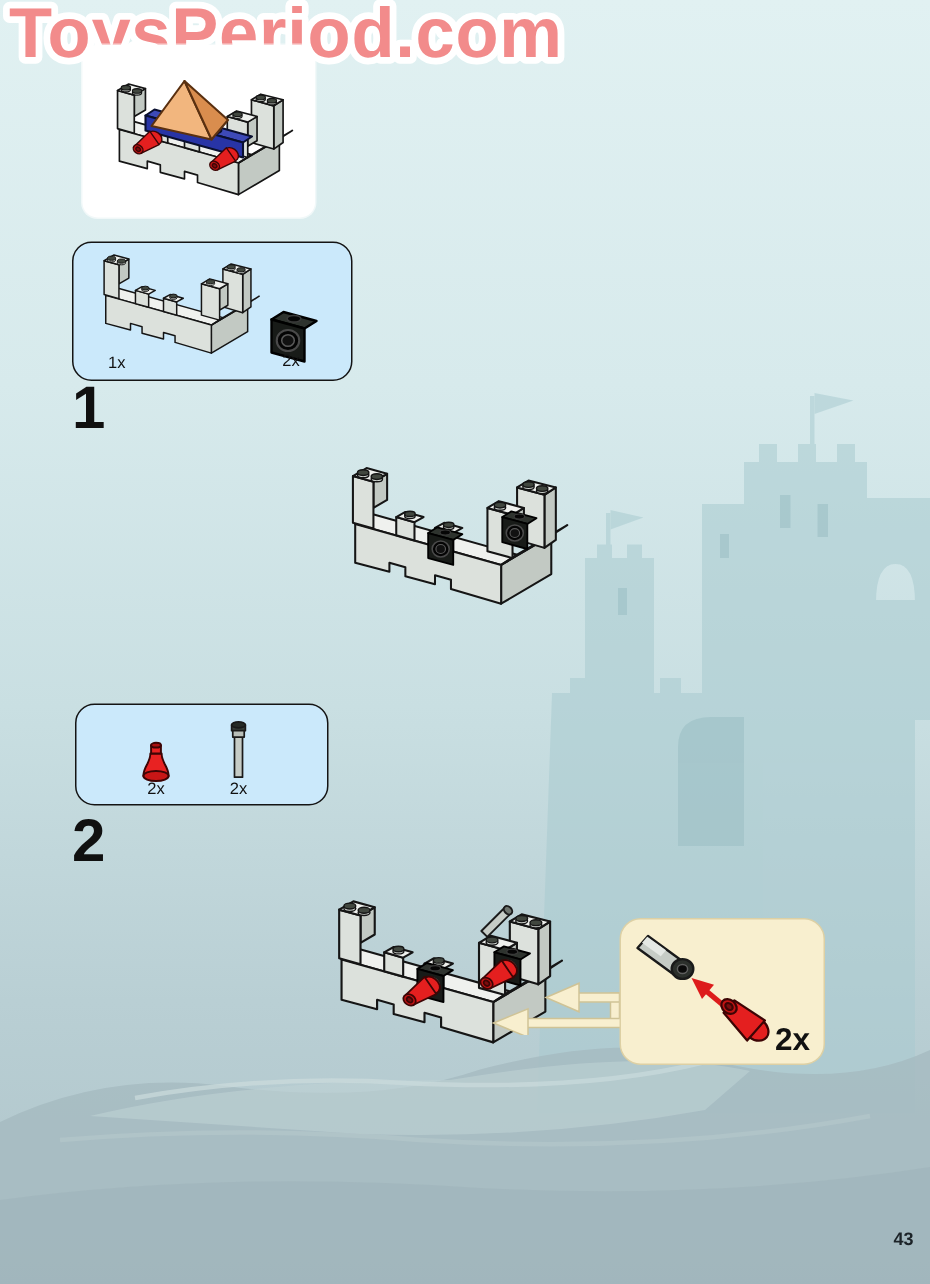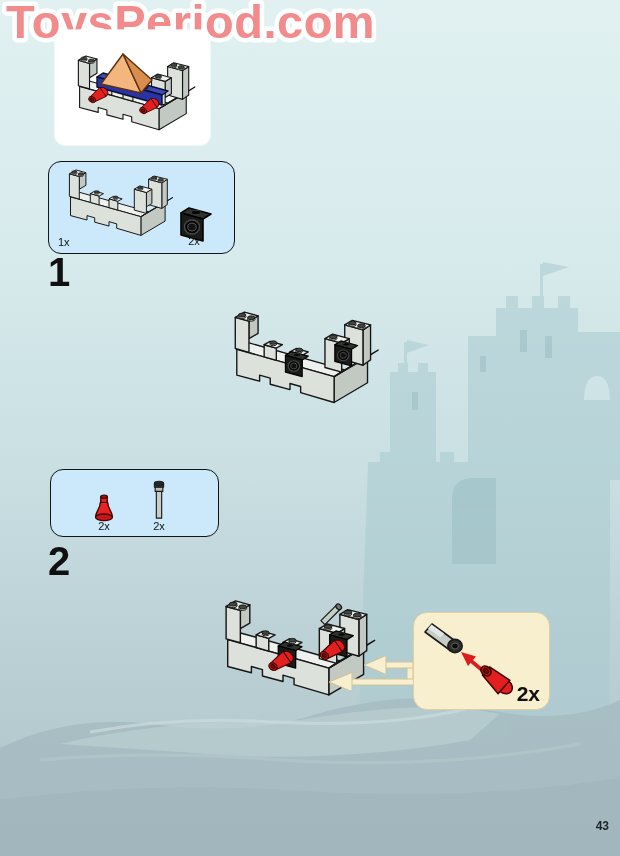--- a/index.html
+++ b/index.html
@@ -167,21 +167,21 @@
       </g>
       <use href="#conehz" transform="translate(46,56) scale(0.62)"></use>
       <use href="#conehz" transform="translate(97,67) scale(0.62)"></use>
     </svg>
   </div>
 
   <div class="parts-box step1">
     <svg class="abs" style="left:5px;top:6px" width="128" height="80" viewBox="0 14 128 80">
       <use href="#wallpiece" transform="scale(0.55)"></use>
     </svg>
-    <span class="qty-label" style="left:9px;bottom:5px">1x</span>
+    <span class="qty-label" style="left:23px;bottom:5px">1x</span>
     <svg class="abs" style="left:130px;top:44px" width="34" height="38" viewBox="-2 -1 34 38">
       <use href="#blackbrick"></use>
     </svg>
     <span class="qty-label" style="left:132px;top:74px;width:26px;text-align:center">2x</span>
   </div>
 
   <div class="step-number" style="left:48px;top:252px">1</div>
   <svg class="assembly" style="left:214px;top:308px" width="180" height="126" viewBox="0 18 180 126">
     <g transform="scale(0.76)">
       <use href="#wallpiece"></use>

